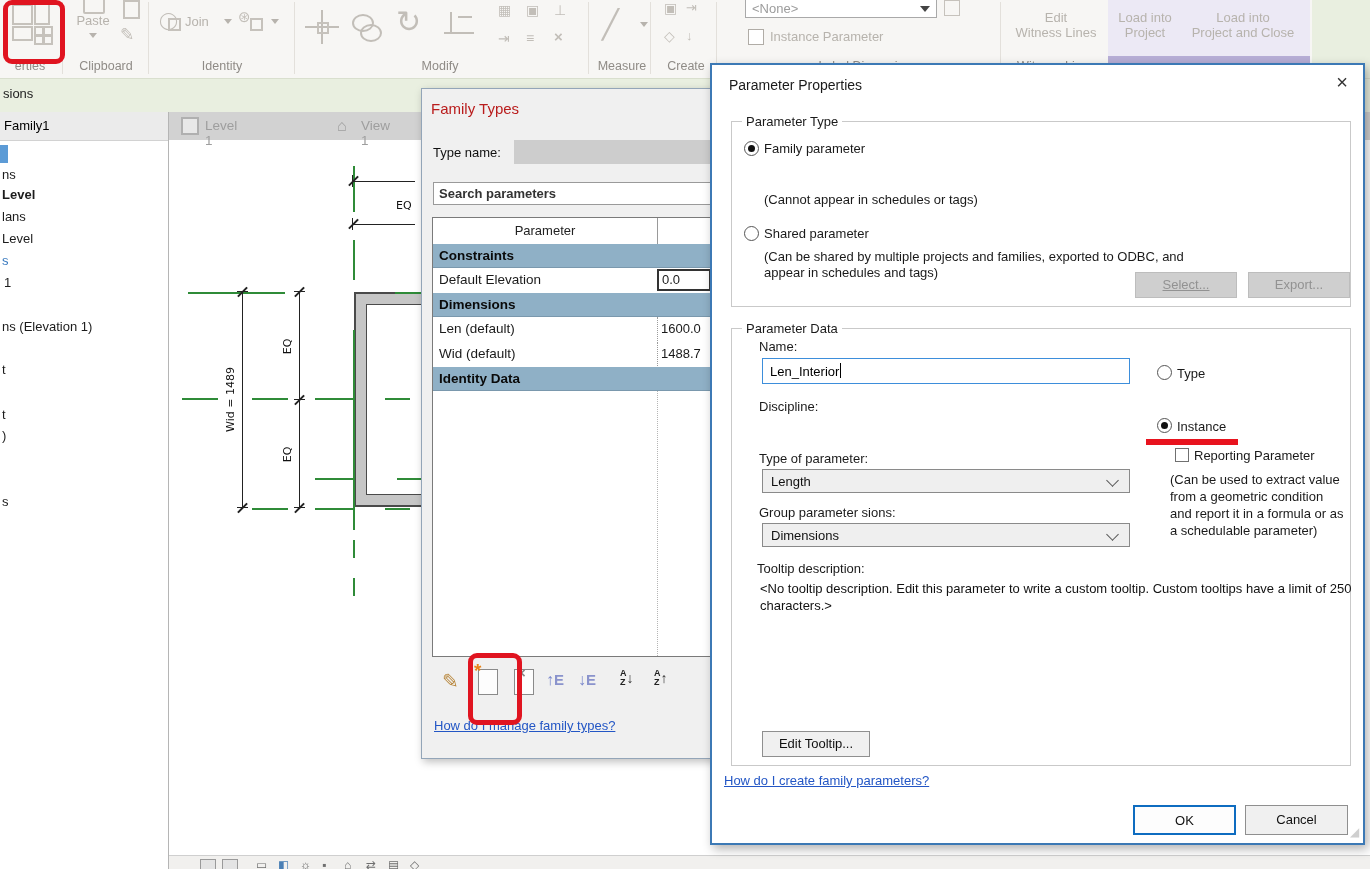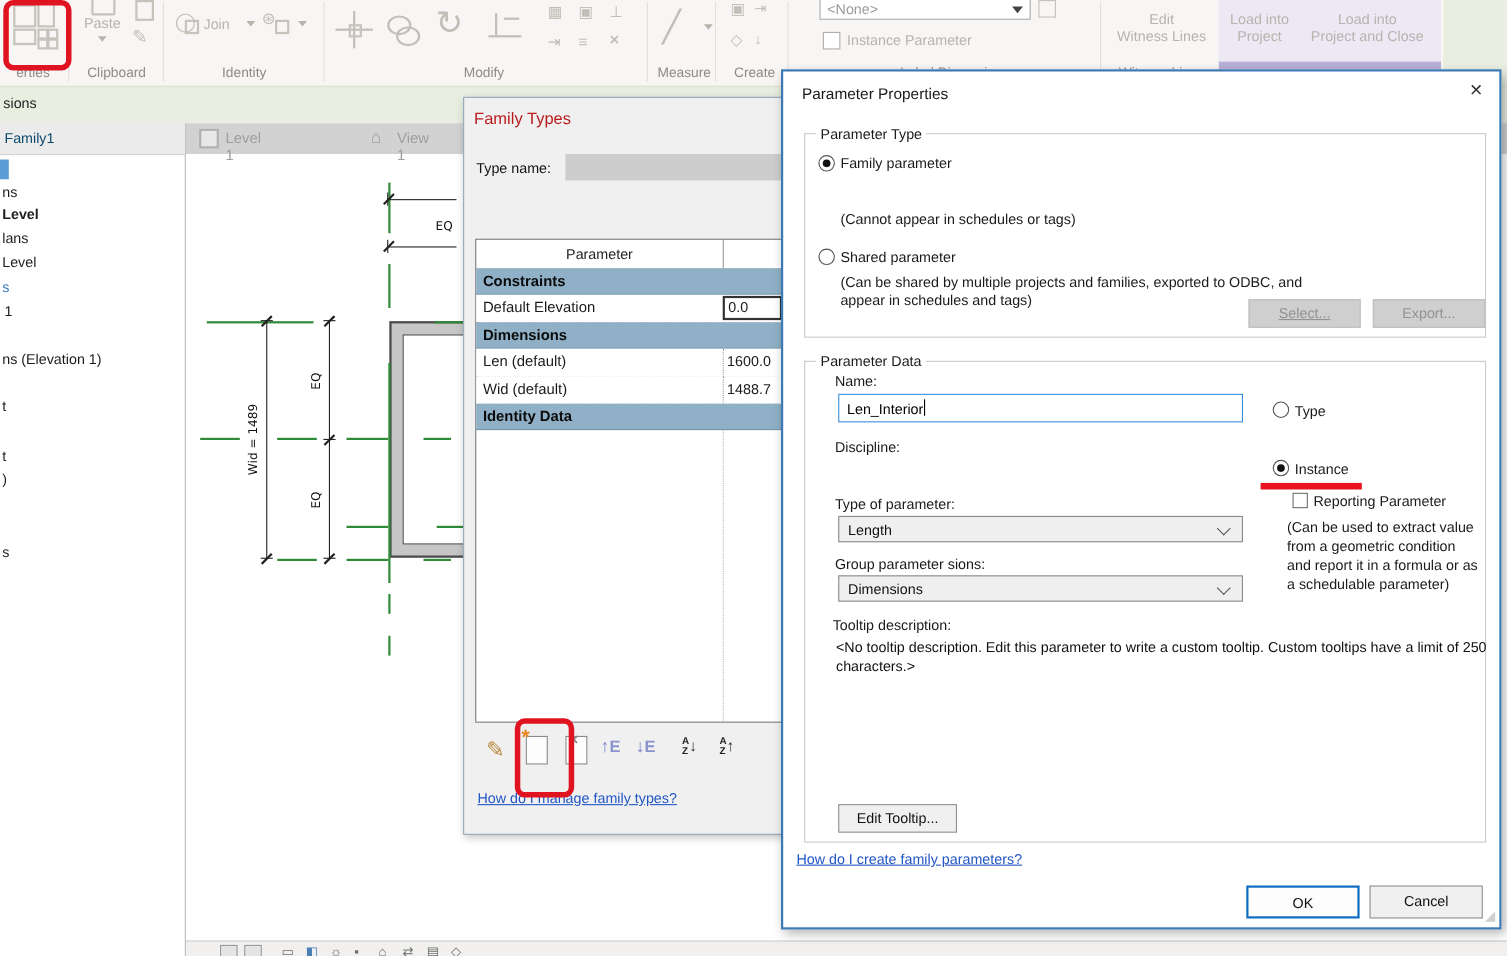--- a/index.html
+++ b/index.html
@@ -13,21 +13,21 @@
   .gicon{color:#c2beb8;text-align:center;}
   .gtext{color:#b7b3ad;}
   .obox{border:2px solid #c6c2bc;background:transparent;}
   .tri{width:0;height:0;border-left:4px solid transparent;border-right:4px solid transparent;border-top:5px solid #b7b3ad;}
   .ctx-combo{background:#fff;border:1px solid #a9a9a9;color:#9c9c9c;}
   .ctx-tri{width:0;height:0;border-left:5px solid transparent;border-right:5px solid transparent;border-top:6px solid #444;}
   .cbx{background:#fff;border:1px solid #b0aca6;}
   
   .optbar{left:0;top:78px;width:1370px;height:34px;background:#e9efe0;border-top:1px solid #d9dfce;}
   .browser{left:0;top:112px;width:168px;height:757px;background:#fff;border-right:1px solid #b5b5b5;}
-  .bhead{left:0;top:0;width:168px;height:28px;background:#ebebeb;border-bottom:1px solid #d2d2d2;color:#0c4a6e;}
+  .bhead{left:0;top:0;width:168px;height:28px;background:#ebebeb;border-bottom:1px solid #d2d2d2;color:#000000;}
   .bitem{left:2px;font-size:13px;color:#1c1c1c;}
   
   .canvas{left:169px;top:112px;width:1201px;height:743px;background:#fff;}
   .tabbar{left:169px;top:112px;width:1201px;height:28px;background:#d2d2d2;}
   .tabtxt{color:#9e9e9e;font-size:13.5px;}
   .sheeticon{width:14px;height:14px;border:2px solid #b0b0b0;background:#e8e8e8;}
   .viewbar{left:169px;top:855px;width:1201px;height:14px;background:#f1f0ee;border-top:1px solid #cfcfcf;}
   .vbi{top:2px;font-size:12px;color:#6f6f6f;}
   .gline{background:#2f8b38;}
   .dline{background:#222;}
@@ -269,20 +269,23 @@
     <div class="a vbi" style="left:175px;">⌂</div>
     <div class="a vbi" style="left:197px;">⇄</div>
     <div class="a vbi" style="left:219px;">▤</div>
     <div class="a vbi" style="left:241px;">◇</div>
   </div>
 
   <div class="a ftdlg">
     <div class="a" style="left:9px;top:11px;font-size:15px;color:#b91c1c;">Family Types</div>
     <div class="a" style="left:11px;top:56px;color:#111;">Type name:</div>
     <div class="a" style="left:92px;top:51px;width:200px;height:24px;background:#cdcdcd;"></div>
+    <div class="a" style="left:11px;top:93px;width:278px;height:23px;background:#fff;border:1px solid #9a9a9a;box-sizing:border-box;">
+      <div style="padding:3px 0 0 5px;font-weight:600;color:#333;">Search parameters</div>
+    </div>
 
     <div class="a fttable" style="left:10px;top:128px;width:280px;height:440px;">
       <div class="a" style="left:0;top:0;width:100%;height:26px;border-bottom:1px solid #9a9a9a;">
         <div style="width:224px;text-align:center;line-height:25px;color:#222;">Parameter</div>
         <div class="a" style="left:224px;top:0;width:1px;height:26px;background:#9a9a9a;"></div>
       </div>
       <div class="a ftgrow ftcell" style="left:0;top:26px;width:100%;height:24px;box-sizing:border-box;">Constraints</div>
       <div class="a ftrow" style="left:0;top:50px;width:100%;height:25px;">
         <div class="ftcell">Default Elevation</div>
         <div class="a" style="left:224px;top:1px;width:54px;height:22px;background:#fff;border:2px solid #333;box-sizing:border-box;">

